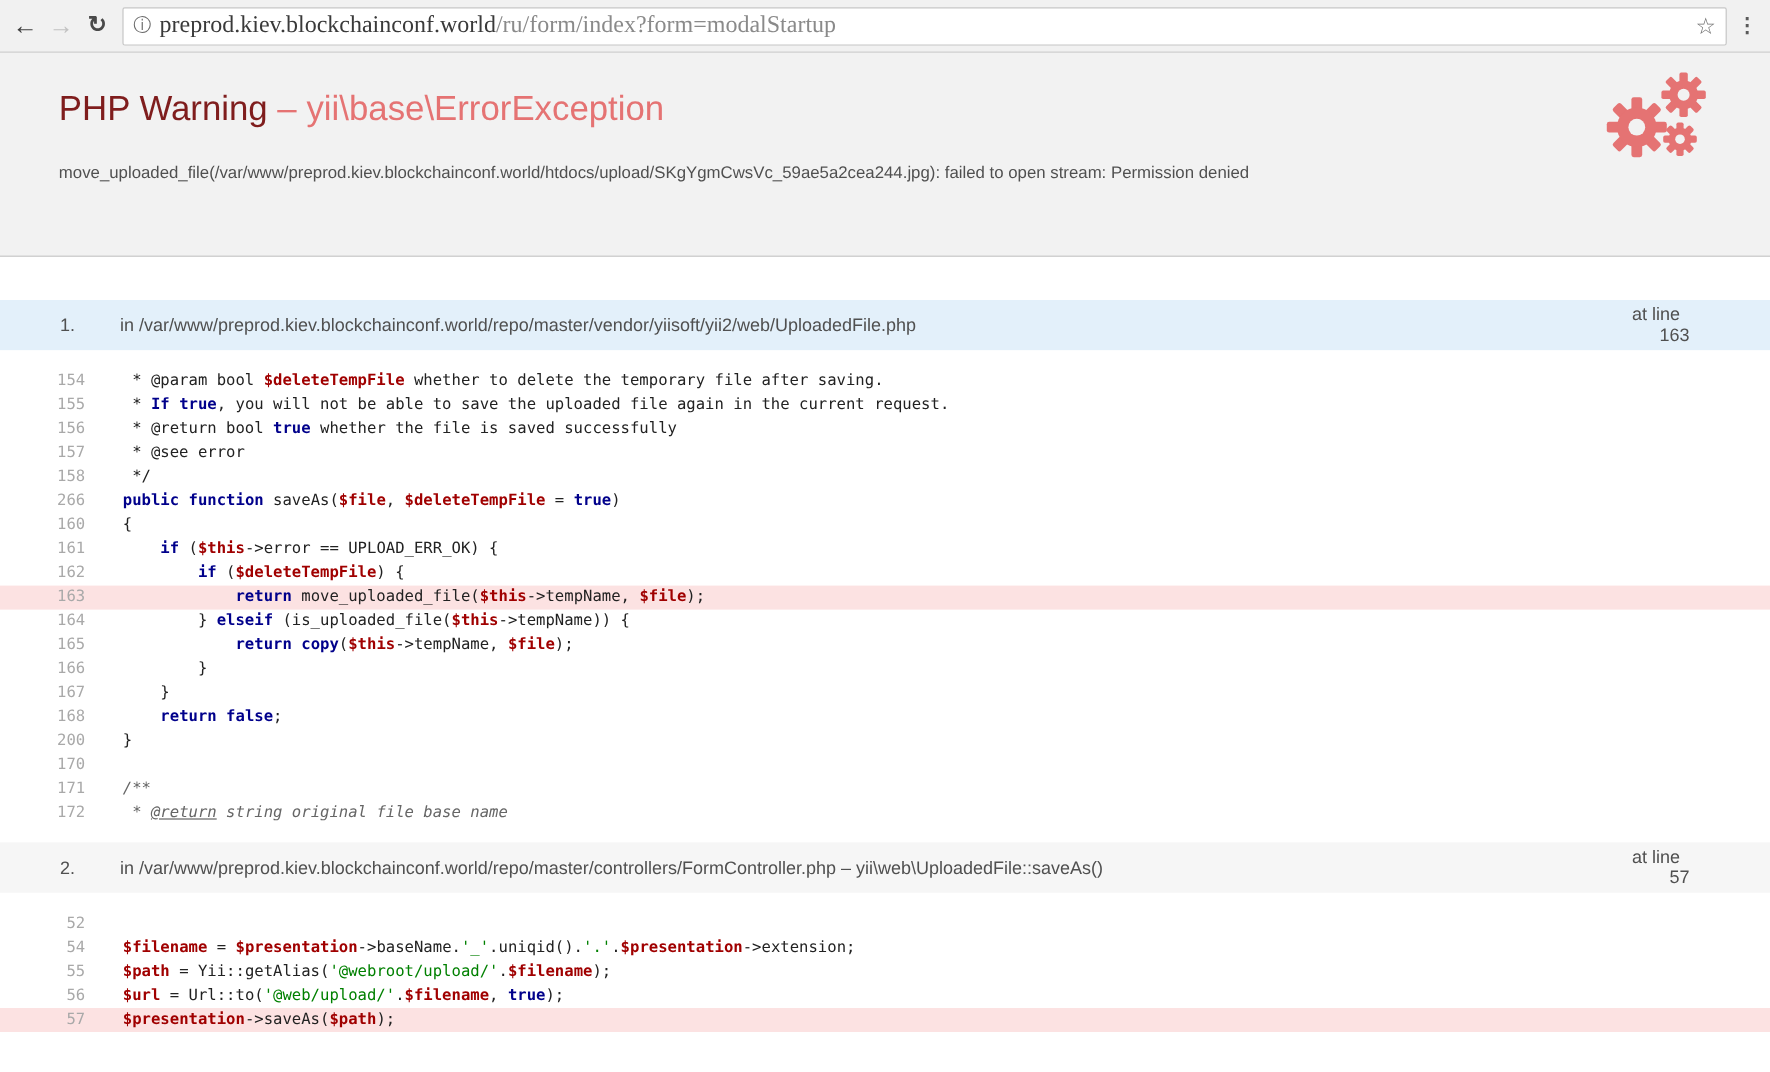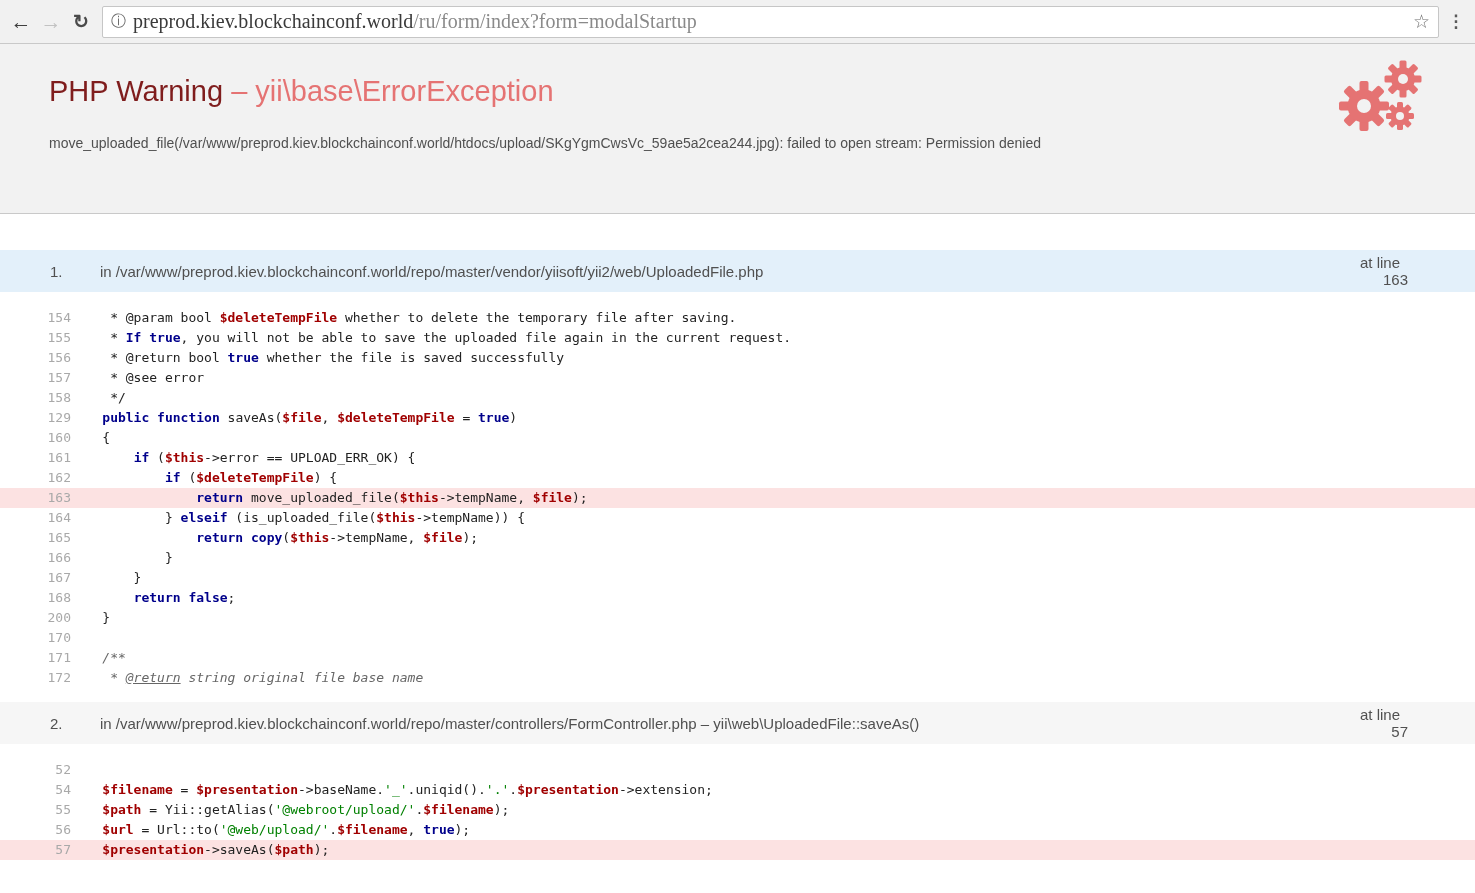--- a/index.html
+++ b/index.html
@@ -133,21 +133,21 @@
         </div>
         <div class="line">
           <span class="ln">157</span>
           <span class="src"><span class="s-def">     * @see error</span></span>
         </div>
         <div class="line">
           <span class="ln">158</span>
           <span class="src"><span class="s-def">     */</span></span>
         </div>
         <div class="line">
-          <span class="ln">129</span>
+          <span class="ln">266</span>
           <span class="src"><span class="s-def">    </span><span class="s-kw">public</span><span class="s-def"> </span><span class="s-kw">function</span><span class="s-def"> saveAs(</span><span class="s-var">$file</span><span class="s-def">, </span><span class="s-var">$deleteTempFile</span><span class="s-def"> = </span><span class="s-kw">true</span><span class="s-def">)</span></span>
         </div>
         <div class="line">
           <span class="ln">160</span>
           <span class="src"><span class="s-def">    {</span></span>
         </div>
         <div class="line">
           <span class="ln">161</span>
           <span class="src"><span class="s-def">        </span><span class="s-kw">if</span><span class="s-def"> (</span><span class="s-var">$this</span><span class="s-def">-&gt;error == UPLOAD_ERR_OK) {</span></span>
         </div>

